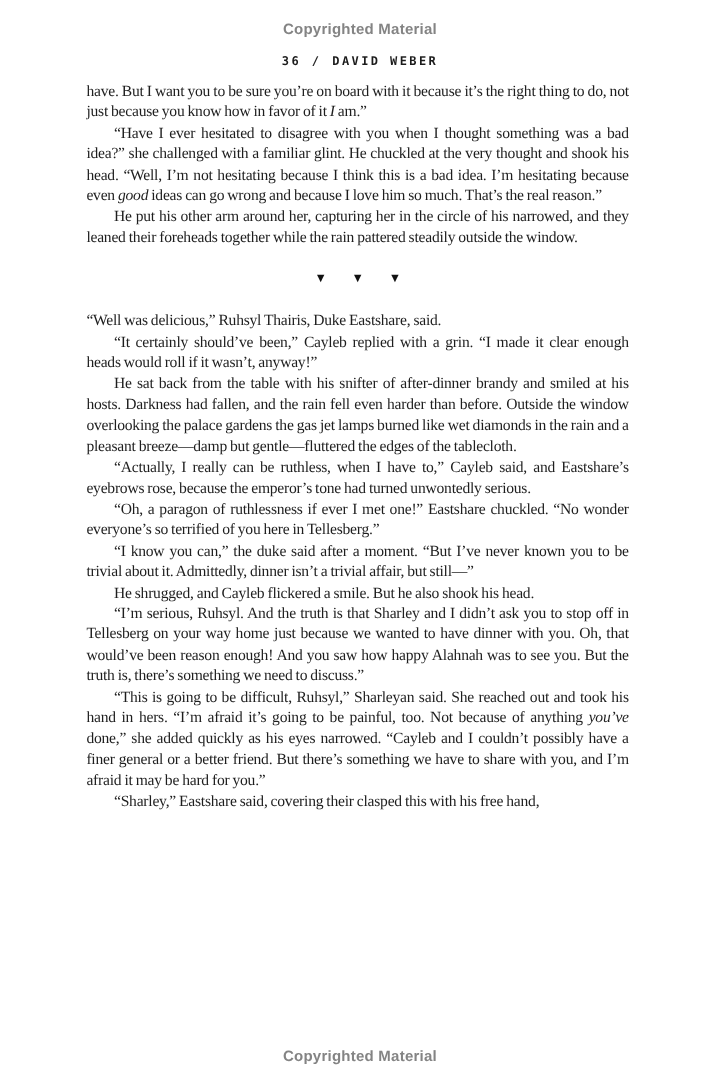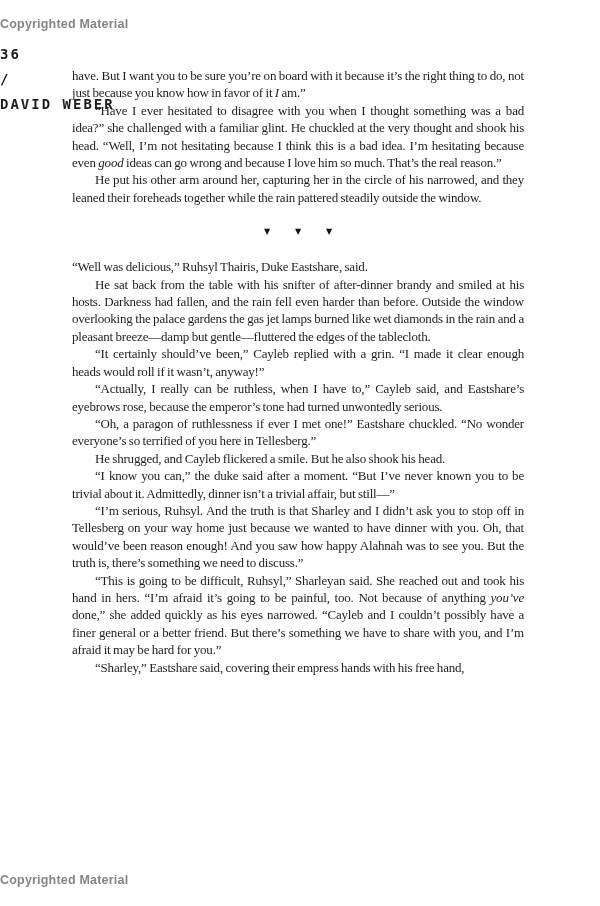--- a/index.html
+++ b/index.html
@@ -7,42 +7,42 @@
     position: relative;
     width: 600px;
     height: 906px;
     background: #ffffff;
     overflow: hidden;
     font-family: "Liberation Serif", serif;
   }
   .notice {
     position: absolute;
     left: 0; right: 0;
+    text-align: center;
     font-family: "Liberation Sans", sans-serif;
     font-weight: 700;
     font-size: 12.5px;
     letter-spacing: 0.2px;
     color: #848484;
   }
   .notice-top { top: 17px; }
   .notice-bottom { top: 873px; }
   .running-header {
     position: absolute;
     top: 46px;
     left: 0; right: 0;
     display: flex;
     justify-content: center;
     align-items: baseline;
     gap: 9px;
     font-family: "DejaVu Sans Mono", monospace;
-    font-size: 14px;
+    font-size: 10px;
     font-weight: 700;
     letter-spacing: 2px;
     color: #1b1b1b;
-    flex-direction: column;
   }
   .body-text {
     position: absolute;
     top: 67px;
     left: 72px;
     width: 452px;
     font-size: 13px;
     line-height: 17.4px;
     letter-spacing: -0.2px;
     word-spacing: -0.5px;
@@ -82,26 +82,26 @@
   <div class="body-text" id="body-text">
       <p class="para"><span>have. But I want you to be sure you’re on board with it because it’s the right thing to do, not just because you know how in favor of it </span><em>I</em><span> am.”</span></p>
       <p class="para indent"><span>“Have I ever hesitated to disagree with you when I thought something was a bad idea?” she challenged with a familiar glint. He chuckled at the very thought and shook his head. “Well, I’m not hesitating because I think this is a bad idea. I’m hesitating because even </span><em>good</em><span> ideas can go wrong and because I love him so much. That’s the real reason.”</span></p>
       <p class="para indent"><span>He put his other arm around her, capturing her in the circle of his narrowed, and they leaned their foreheads together while the rain pattered steadily outside the window.</span></p>
       <div class="scene-break">
         <span class="tri">▼</span>
         <span class="tri">▼</span>
         <span class="tri">▼</span>
       </div>
       <p class="para"><span>“Well was delicious,” Ruhsyl Thairis, Duke Eastshare, said.</span></p>
+      <p class="para indent"><span>“It certainly should’ve been,” Cayleb replied with a grin. “I made it clear enough heads would roll if it wasn’t, anyway!”</span></p>
       <p class="para indent"><span>He sat back from the table with his snifter of after-dinner brandy and smiled at his hosts. Darkness had fallen, and the rain fell even harder than before. Outside the window overlooking the palace gardens the gas jet lamps burned like wet diamonds in the rain and a pleasant breeze—damp but gentle—fluttered the edges of the tablecloth.</span></p>
-      <p class="para indent"><span>“It certainly should’ve been,” Cayleb replied with a grin. “I made it clear enough heads would roll if it wasn’t, anyway!”</span></p>
       <p class="para indent"><span>“Actually, I really can be ruthless, when I have to,” Cayleb said, and Eastshare’s eyebrows rose, because the emperor’s tone had turned unwontedly serious.</span></p>
       <p class="para indent"><span>“Oh, a paragon of ruthlessness if ever I met one!” Eastshare chuckled. “No wonder everyone’s so terrified of you here in Tellesberg.”</span></p>
+      <p class="para indent"><span>“I know you can,” the duke said after a moment. “But I’ve never known you to be trivial about it. Admittedly, dinner isn’t a trivial affair, but still—”</span></p>
       <p class="para indent"><span>He shrugged, and Cayleb flickered a smile. But he also shook his head.</span></p>
-      <p class="para indent"><span>“I know you can,” the duke said after a moment. “But I’ve never known you to be trivial about it. Admittedly, dinner isn’t a trivial affair, but still—”</span></p>
       <p class="para indent"><span>“I’m serious, Ruhsyl. And the truth is that Sharley and I didn’t ask you to stop off in Tellesberg on your way home just because we wanted to have dinner with you. Oh, that would’ve been reason enough! And you saw how happy Alahnah was to see you. But the truth is, there’s something we need to discuss.”</span></p>
       <p class="para indent"><span>“This is going to be difficult, Ruhsyl,” Sharleyan said. She reached out and took his hand in hers. “I’m afraid it’s going to be painful, too. Not because of anything </span><em>you’ve</em><span> done,” she added quickly as his eyes narrowed. “Cayleb and I couldn’t possibly have a finer general or a better friend. But there’s something we have to share with you, and I’m afraid it may be hard for you.”</span></p>
-      <p class="para indent"><span>“Sharley,” Eastshare said, covering their empress hands with his free hand,</span></p>
+      <p class="para indent"><span>“Sharley,” Eastshare said, covering their clasped this with his free hand,</span></p>
     </div>
 
   <div class="notice notice-bottom">Copyrighted Material</div>
 
 </div>
 
 </body></html>

